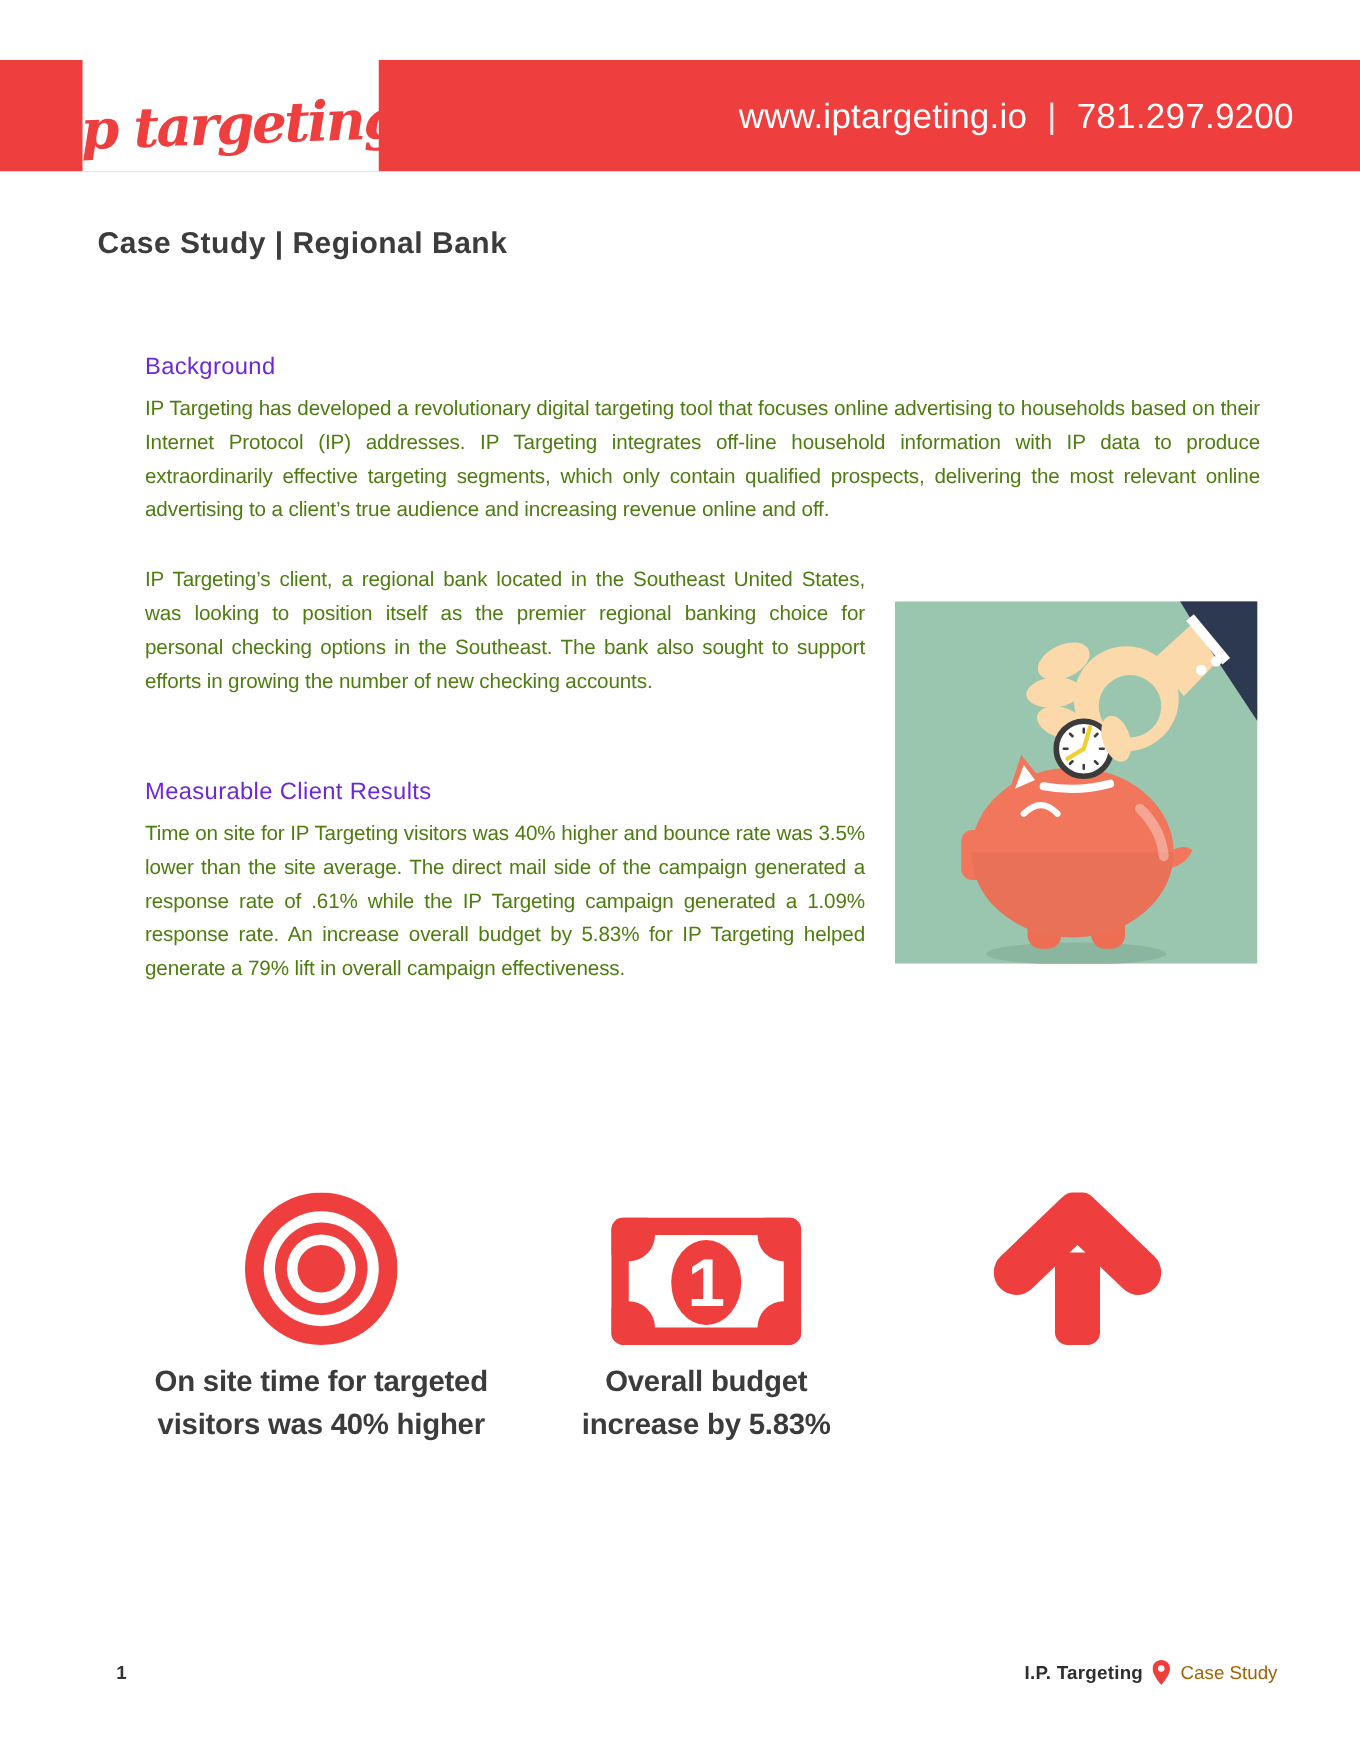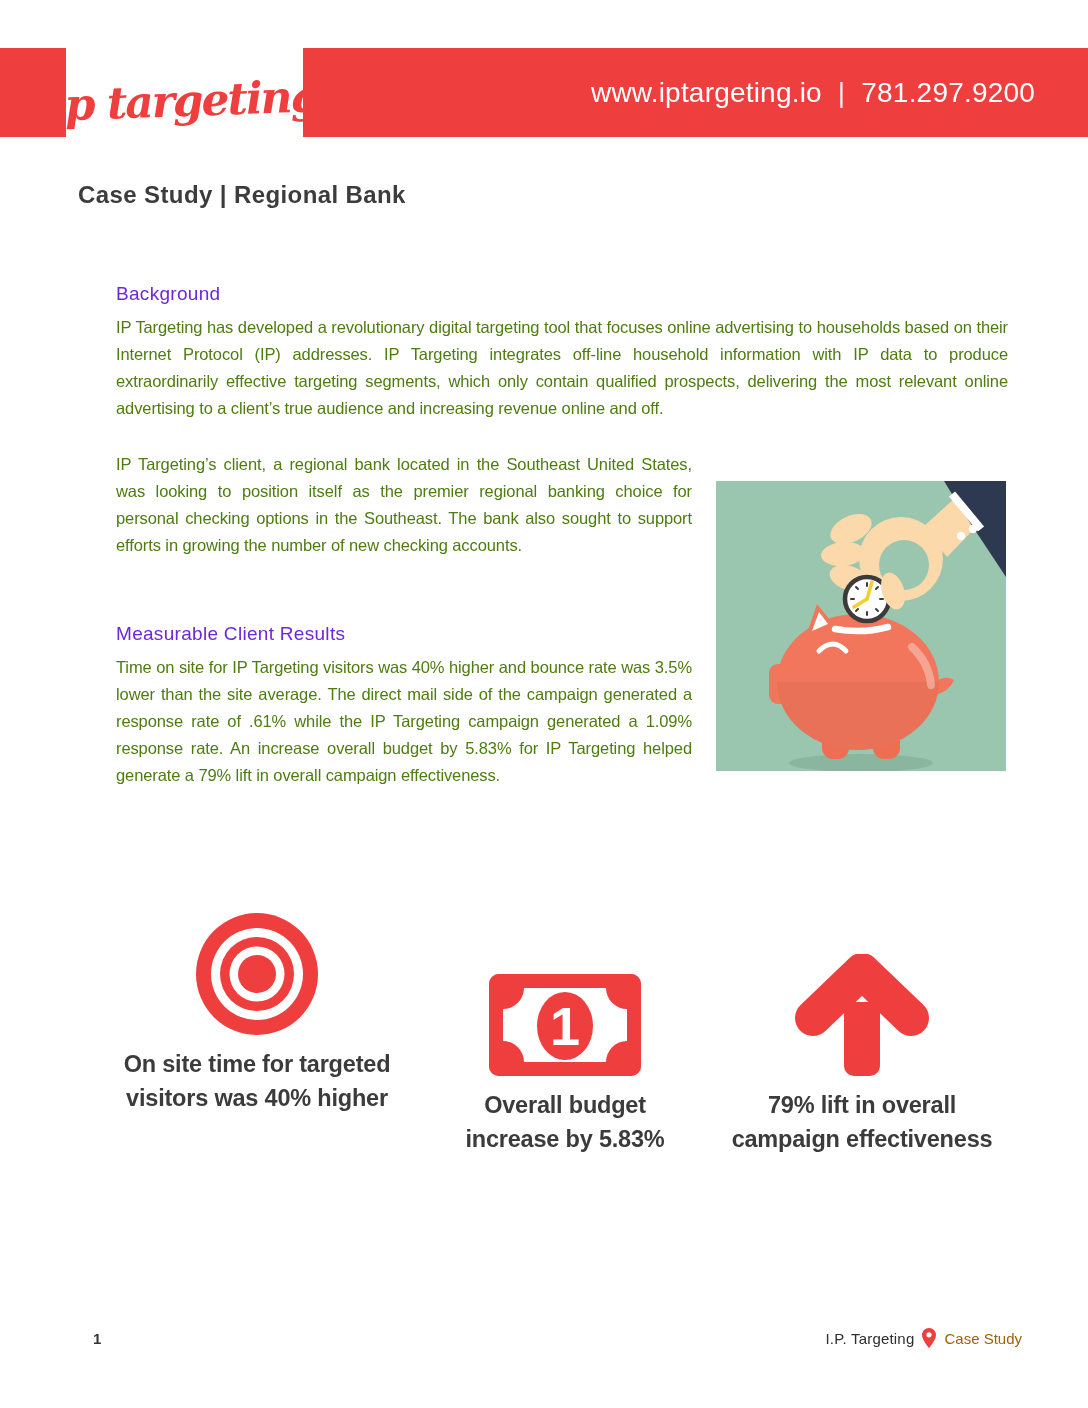--- a/index.html
+++ b/index.html
@@ -46,39 +46,39 @@
   }
   .sec-background { left:116px; top:283px; width:892px; }
   .sec-business   { left:116px; top:451px; width:576px; }
   .sec-results    { left:116px; top:623px; width:576px; }
 
   
   .illustration { position:absolute; left:716px; top:481px; width:290px; height:290px; }
 
   
   .stat { position:absolute; display:flex; flex-direction:column; align-items:center; }
-  .stat-1 { left:104px; top:909px; width:306px; }
+  .stat-1 { left:104px; top:950px; width:306px; }
   .stat-2 { left:420px; top:950px; width:290px; }
   .stat-3 { left:712px; top:950px; width:300px; }
   .icon-wrap { height:126px; display:flex; align-items:flex-end; justify-content:center; }
   .stat-caption {
     margin-top:12px; text-align:center; font-size:23.5px; font-weight:bold;
     color:#3b3b3b; line-height:34px; letter-spacing:-0.2px;
   }
 
   
   .footer-page-number {
     position:absolute; left:93px; top:1330px;
     font-size:15px; font-weight:bold; color:#333333;
   }
   .footer-right {
     position:absolute; right:66px; top:1328px;
     display:flex; align-items:center; gap:8px; font-size:15px;
   }
-  .footer-brand { font-weight:normal; color:#2e2e2e; letter-spacing:0.2px;padding-left:24px; }
+  .footer-brand { font-weight:bold; color:#2e2e2e; letter-spacing:0.2px;padding-left:24px; }
   .footer-doctype { color:#a16207; }
 </style>
 </head>
 <body>
 
 <div class="page">
 
   <div class="header-bar">
     <div class="header-contact">
       <span>www.iptargeting.io</span>
@@ -196,24 +196,20 @@
     </div>
   </div>
 
   <div class="stat stat-3">
     <div class="icon-wrap">
       <svg width="134" height="122" viewBox="0 0 134 122">
         <path d="M18 64 L67 17 L116 64" fill="none" stroke="#ee3e3e" stroke-width="36" stroke-linecap="round" stroke-linejoin="round"></path>
         <rect x="49" y="48" width="36" height="74" rx="10" fill="#ee3e3e"></rect>
       </svg>
     </div>
-    <div class="stat-caption">
-      <div>79% lift in overall</div>
-      <div>campaign effectiveness</div>
-    </div>
   </div>
 
   <div class="footer-page-number">1</div>
   <div class="footer-right">
     <span class="footer-brand">I.P. Targeting</span>
     <span style="display:inline-flex;">
       <svg width="14" height="20" viewBox="0 0 14 20">
         <path d="M7 0 C3.1 0 0 3.1 0 7 C0 12 7 20 7 20 C7 20 14 12 14 7 C14 3.1 10.9 0 7 0 Z" fill="#ee3e3e"></path>
         <circle cx="7" cy="6.8" r="2.6" fill="#ffffff"></circle>
       </svg>

